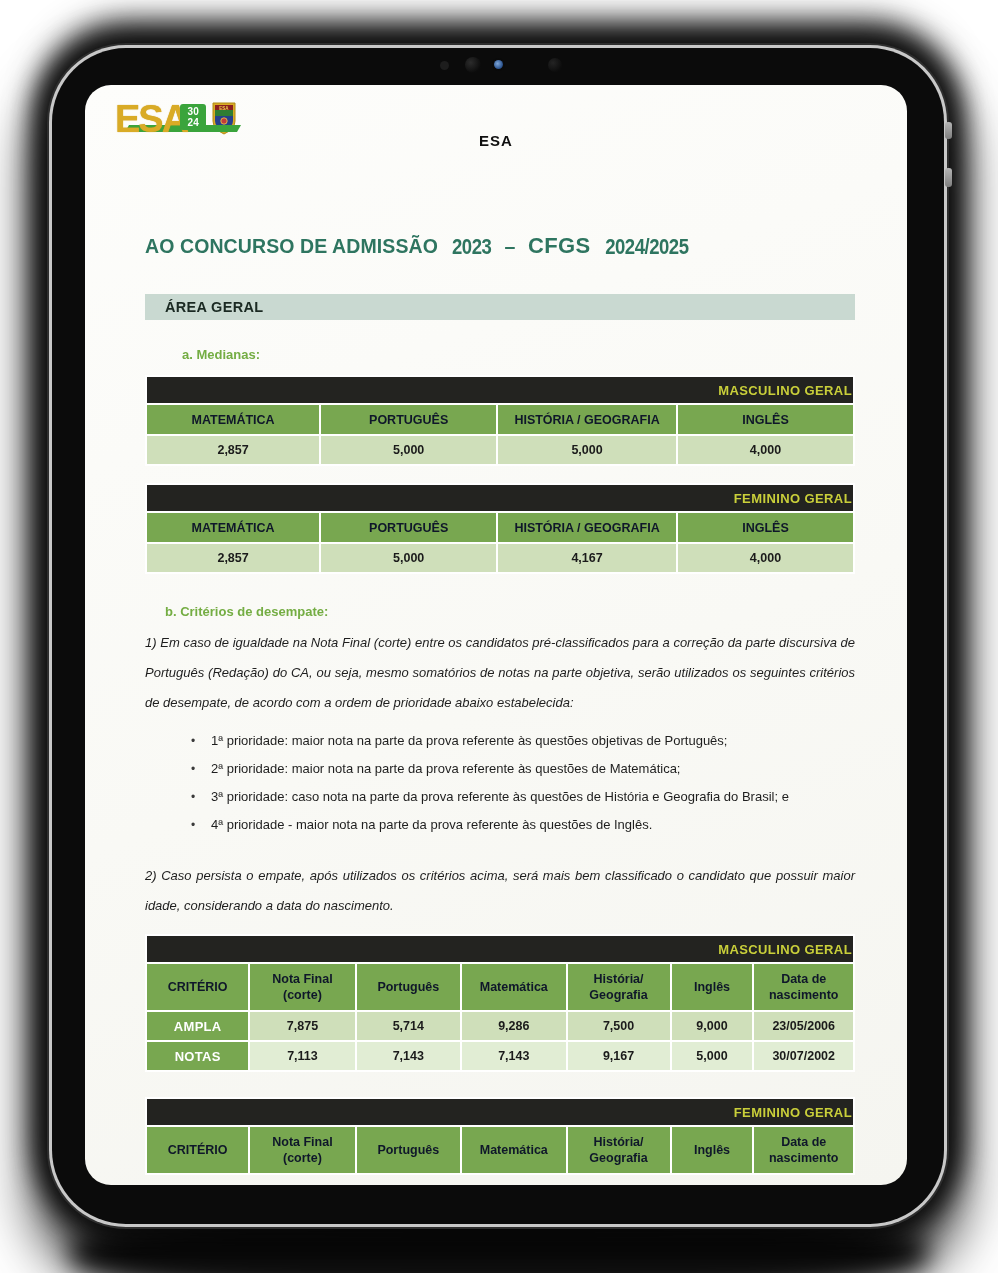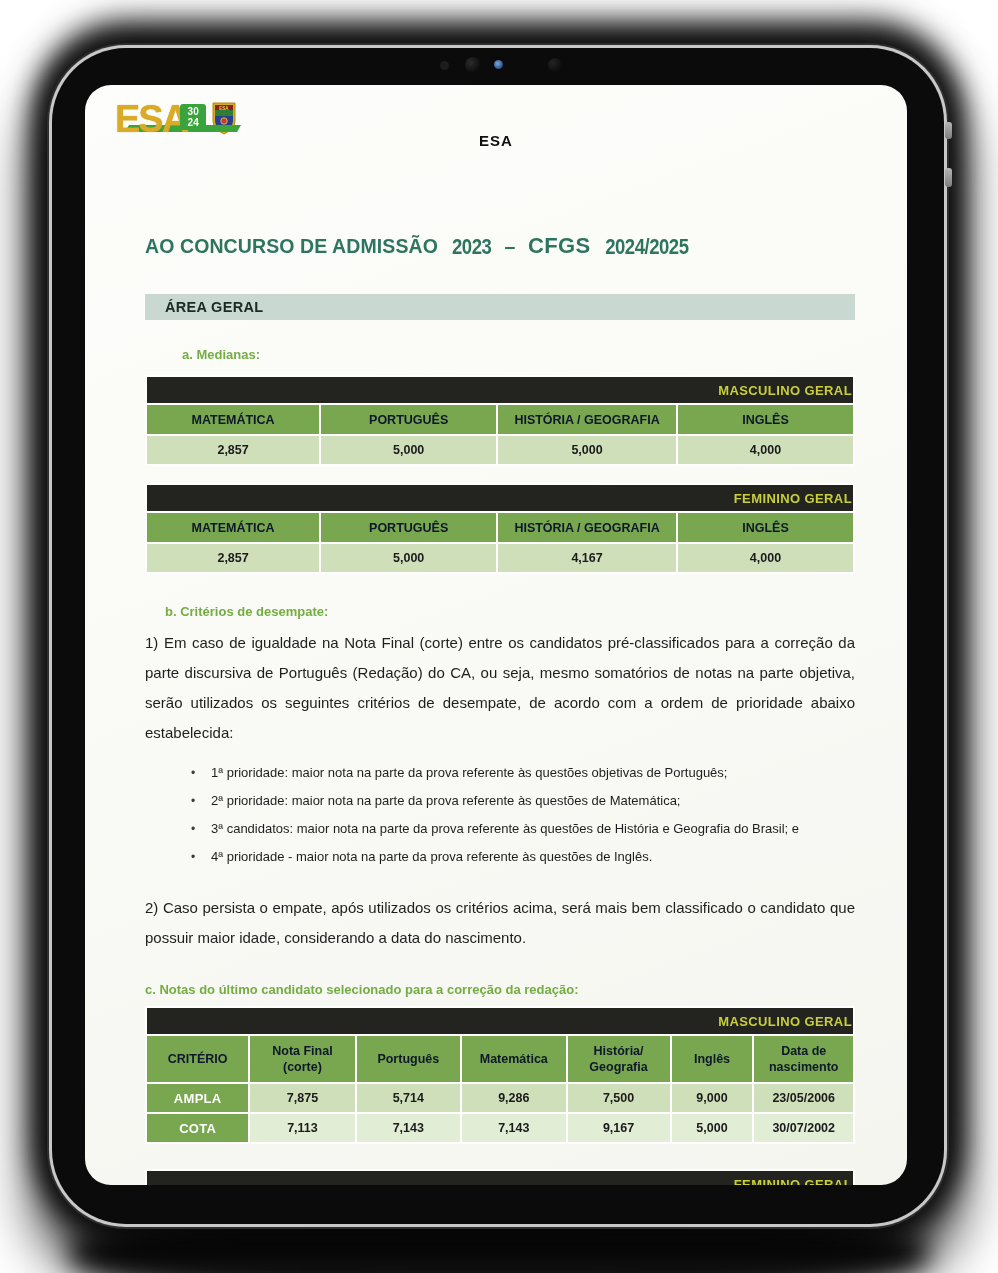--- a/index.html
+++ b/index.html
@@ -50,21 +50,21 @@
   .title-l2 > span:last-child{margin-right:0;}
 
   .section-bar{margin-top:31px;height:26px;background:#c9d9d1;color:#1b2a23;font-weight:bold;
        font-size:14.5px;line-height:26px;padding-left:20px;letter-spacing:0.3px;}
 
   .h-green{color:#74ad43;font-weight:bold;font-size:13px;}
   .h-a{margin:27px 0 13px 37px;}
   .h-b{margin:30px 0 0 0;padding-left:20px;}
   .h-c{margin:29px 0 0 0;}
 
-  .para{margin-top:9px;font-size:15px;color:#1e1e1e;line-height:30px;text-align:justify;}
+  .para{margin-top:9px;font-size:13px;color:#1e1e1e;line-height:30px;text-align:justify;font-style:italic;}
   .para-2{margin-top:26px;}
 
   ul.tie-list{list-style:none;margin:13px 0 0 0;padding:0 0 0 46px;}
   ul.tie-list li{position:relative;padding-left:20px;margin-bottom:8px;font-size:13px;color:#1e1e1e;line-height:20px;}
   ul.tie-list li::before{content:"\2022";position:absolute;left:0;top:0;color:#3a3a3a;font-size:12px;}
 
   
   .tbl-wrap{margin-top:0;}
   .gap-17{margin-top:17px;} .gap-9{margin-top:9px;} .gap-25{margin-top:25px;}
   table.gtable{width:100%;border-collapse:collapse;table-layout:fixed;}
@@ -184,26 +184,25 @@
               </tr>
             </tbody>
           </table>
         </div>
 
       <h3 class="h-green h-b">b. Critérios de desempate:</h3>
       <p class="para">1) Em caso de igualdade na Nota Final (corte) entre os candidatos pré-classificados para a correção da parte discursiva de Português (Redação) do CA, ou seja, mesmo somatórios de notas na parte objetiva, serão utilizados os seguintes critérios de desempate, de acordo com a ordem de prioridade abaixo estabelecida:</p>
       <ul class="tie-list">
           <li>1ª prioridade: maior nota na parte da prova referente às questões objetivas de Português;</li>
           <li>2ª prioridade: maior nota na parte da prova referente às questões de Matemática;</li>
-          <li>3ª candidatos: maior nota na parte da prova referente às questões de História e Geografia do Brasil; e</li>
+          <li>3ª prioridade: caso nota na parte da prova referente às questões de História e Geografia do Brasil; e</li>
           <li>4ª prioridade - maior nota na parte da prova referente às questões de Inglês.</li>
         </ul>
       <p class="para para-2">2) Caso persista o empate, após utilizados os critérios acima, será mais bem classificado o candidato que possuir maior idade, considerando a data do nascimento.</p>
 
-      <h3 class="h-green h-c">c. Notas do último candidato selecionado para a correção da redação:</h3>
 
       <div class="tbl-wrap gap-9">
           <table class="gtable cutoff">
             <colgroup>
               <col style="width: 14.6%;">
               <col style="width: 15%;">
               <col style="width: 14.9%;">
               <col style="width: 14.9%;">
               <col style="width: 14.7%;">
               <col style="width: 11.7%;">
@@ -228,21 +227,21 @@
               <tr class="">
                 <td class="t-label">AMPLA</td>
                 <td class="t-cell">7,875</td>
                 <td class="t-cell">5,714</td>
                 <td class="t-cell">9,286</td>
                 <td class="t-cell">7,500</td>
                 <td class="t-cell">9,000</td>
                 <td class="t-cell">23/05/2006</td>
               </tr>
               <tr class="alt">
-                <td class="t-label">COTA</td>
+                <td class="t-label">NOTAS</td>
                 <td class="t-cell">7,113</td>
                 <td class="t-cell">7,143</td>
                 <td class="t-cell">7,143</td>
                 <td class="t-cell">9,167</td>
                 <td class="t-cell">5,000</td>
                 <td class="t-cell">30/07/2002</td>
               </tr>
             </tbody>
           </table>
         </div>

